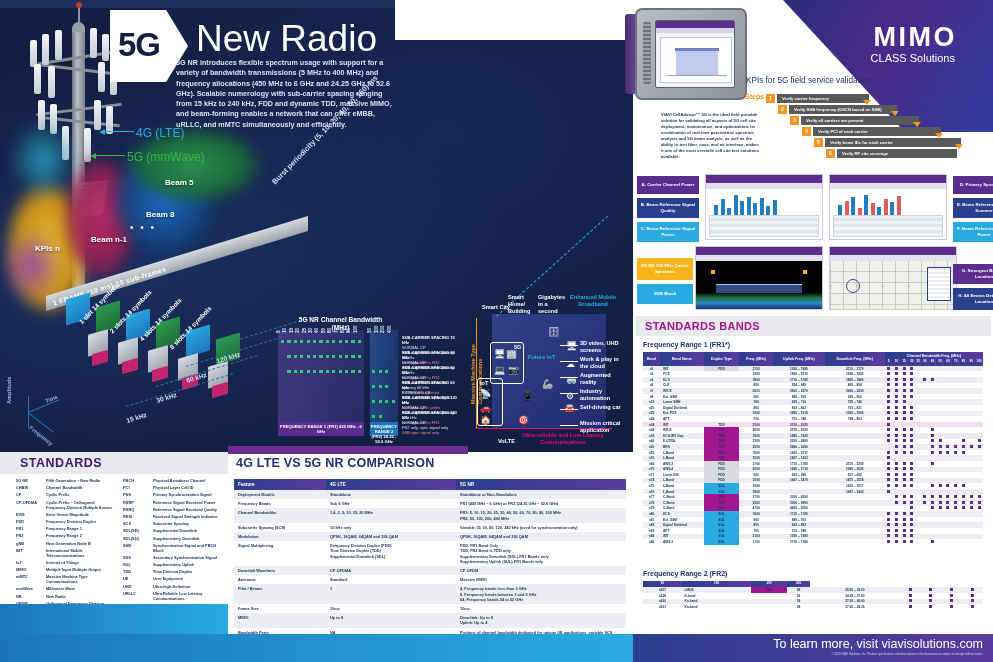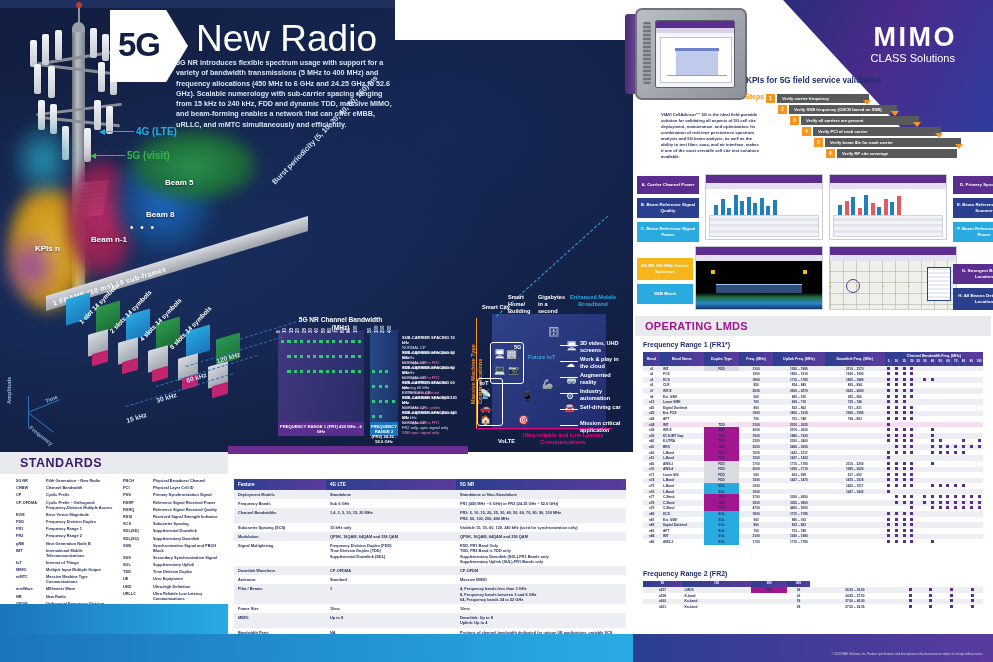--- a/index.html
+++ b/index.html
@@ -84,21 +84,21 @@
     position:absolute; border-radius:50%;
     filter: blur(7px); opacity:.92;
   }
   .beam-lbl {
     position:absolute; font-size:8px; font-weight:bold; color:#fff;
     text-shadow:0 1px 2px rgba(0,0,0,.6);
   }
   .beam-dots { position:absolute; font-size:10px; color:#fff; letter-spacing:2px; }
 
   .arrow-lbl {
-    position:absolute; font-size:10px; font-weight:bold;
+    position:absolute; font-size:12px; font-weight:normal;
   }
   .arrow-line {
     position:absolute; height:1.4px; background:#29abe2;
   }
   .arrow-line::after{
     content:""; position:absolute; left:-5px; top:-2.3px;
     border-top:3px solid transparent; border-bottom:3px solid transparent;
     border-right:6px solid #29abe2;
   }
   .arrow-line.green { background:#39b54a; }
@@ -273,21 +273,21 @@
   .device-vents {
     position:absolute; left:6px; top:12px; width:8px; height:62px;
     background:repeating-linear-gradient(0deg,#70757d 0 2px,#9aa0a8 2px 4px); border-radius:2px;
   }
 
   .mr-title {
     position:absolute; left:108px; top:45px; font-size:13.5px; font-weight:bold;
     color:#2b2d7c; line-height:13px; letter-spacing:-.2px;
   }
   .kpi-title {
-    position:absolute; left:113px; top:76px; font-size:8.2px; font-weight:bold; color:#1f2f6e;
+    position:absolute; left:113px; top:76px; font-size:8.2px; font-weight:normal; color:#1f2f6e;
   }
   .steps-lbl { position:absolute; left:745px; top:93px; font-size:7px; font-weight:bold; color:#f7941e; }
   .step-row { position:absolute; height:9px; }
   .step-num {
     position:absolute; left:0; top:0; width:9px; height:9px; background:#f7941e;
     color:#fff; font-size:5px; font-weight:bold; text-align:center; line-height:9px;
   }
   .step-bar {
     position:absolute; left:11px; top:0; height:9px; background:#58595b;
     color:#ffffff; font-size:4.2px; font-weight:bold; line-height:9px; padding-left:5px;
@@ -475,21 +475,21 @@
 
     <span class="beam-lbl" style="left:165px; top:178px;">Beam 5</span>
     <span class="beam-lbl" style="left:146px; top:210px;">Beam 8</span>
     <span class="beam-lbl" style="left:91px;  top:235px;">Beam n-1</span>
     <span class="beam-lbl" style="left:35px;  top:244px;">KPIs n</span>
     <span class="beam-dots" style="left:130px; top:222px; color:#fff;">• • •</span>
 
     <div class="arrow-line" style="left:104px; top:131px; width:30px;"></div>
     <span class="arrow-lbl" style="left:136px; top:126px; color:#29abe2;">4G (LTE)</span>
     <div class="arrow-line green" style="left:95px; top:155px; width:30px;"></div>
-    <span class="arrow-lbl" style="left:127px; top:150px; color:#39b54a;">5G (visit)</span>
+    <span class="arrow-lbl" style="left:127px; top:150px; color:#39b54a;">5G (mmWave)</span>
 
     <span class="burst-txt">Burst periodicity (5, 10, 20, 40, 80, 160) ms</span>
 
     <div class="frame-bar"></div>
     <span class="frame-txt">1 FRAME (10 ms) 10 sub-frames</span>
 
     <div class="iso-block" style="left:66px;  top:296px; background:linear-gradient(160deg,#29abe2,#1b75bb);"></div>
     <div class="iso-block" style="left:96px;  top:304px; background:linear-gradient(160deg,#2c9a4d,#1c6c36);"></div>
     <div class="iso-block" style="left:126px; top:312px; background:linear-gradient(160deg,#29abe2,#1b75bb);"></div>
     <div class="iso-block" style="left:156px; top:320px; background:linear-gradient(160deg,#2c9a4d,#1c6c36);"></div>
@@ -823,20 +823,21 @@
             <div class="gloss-term">URLLC</div>
             <div class="gloss-def">Ultra Reliable Low Latency Communications</div>
           </div>
         </div>
     </div>
   </div>
   <div class="blue-strip"></div>
 
   <div class="cmp-sec">
     <div class="cmp-purplebar"></div>
+    <div class="cmp-title">4G LTE VS 5G NR COMPARISON</div>
     <table class="cmp-table">
       <thead>
           <tr id="cmp-head">
             <th>Feature</th>
             <th>4G LTE</th>
             <th>5G NR</th>
           </tr>
         </thead>
       <tbody id="cmp-body">
           <tr>
@@ -997,21 +998,21 @@
           <div class="cal-lbl lbl-cyan" style="left: 320px; top: 50px; width: 62px; height: 20px;">F. Beam Reference Signal Power</div>
           <div class="cal-lbl lbl-purple" style="left: 320px; top: 92px; width: 62px; height: 20px;">G. Strongest Beam at Location</div>
           <div class="cal-lbl lbl-blue" style="left: 320px; top: 116px; width: 62px; height: 22px;">H. All Beams Detected at Location</div>
           <div class="cal-lbl lbl-yellow" style="left: 4px; top: 86px; width: 56px; height: 22px;">5G NR 100 MHz Carrier Spectrum</div>
           <div class="cal-lbl lbl-cyan" style="left: 4px; top: 112px; width: 56px; height: 20px;">SSB Block</div>
         </div>
     </div>
 
     <div class="ob-sec">
       <div class="ob-hdrbar"></div>
-      <div class="ob-title">OPERATING LMDS</div>
+      <div class="ob-title">STANDARDS BANDS</div>
       <div class="ob-sub" style="top:25px;">Frequency Range 1 (FR1*)</div>
       <table class="bt" id="fr1-table" style="left:10px; top:36px; width:340px;">
           <thead>
             <tr>
               <th rowspan="2">Band</th>
               <th rowspan="2">Band Name</th>
               <th rowspan="2">Duplex Type</th>
               <th rowspan="2">Freq. (MHz)</th>
               <th rowspan="2">Uplink Freq. (MHz)</th>
               <th rowspan="2">Downlink Freq. (MHz)</th>
@@ -1764,20 +1765,21 @@
               <td><span class="sq"></span></td>
               <td><span class="sq"></span></td>
             </tr>
           </tbody>
         </table>
     </div>
   </div>
 
   <div class="footer-left"></div>
   <div class="footer">
+    <div class="footer-txt">To learn more, visit viavisolutions.com</div>
     <div class="footer-fine">© 2019 VIAVI Solutions, Inc. Product specifications and descriptions in this document are subject to change without notice.</div>
   </div>
 
   <div class="steps-lbl">Steps</div>
   <div id="steps-host">
       <div class="step-row" style="left: 766px; top: 94px;">
         <div class="step-num">1</div>
         <div class="step-bar" style="width: 92px;">Verify carrier frequency</div>
       </div>
       <div class="step-arrow" style="left: 863px; top: 100px;"></div>

